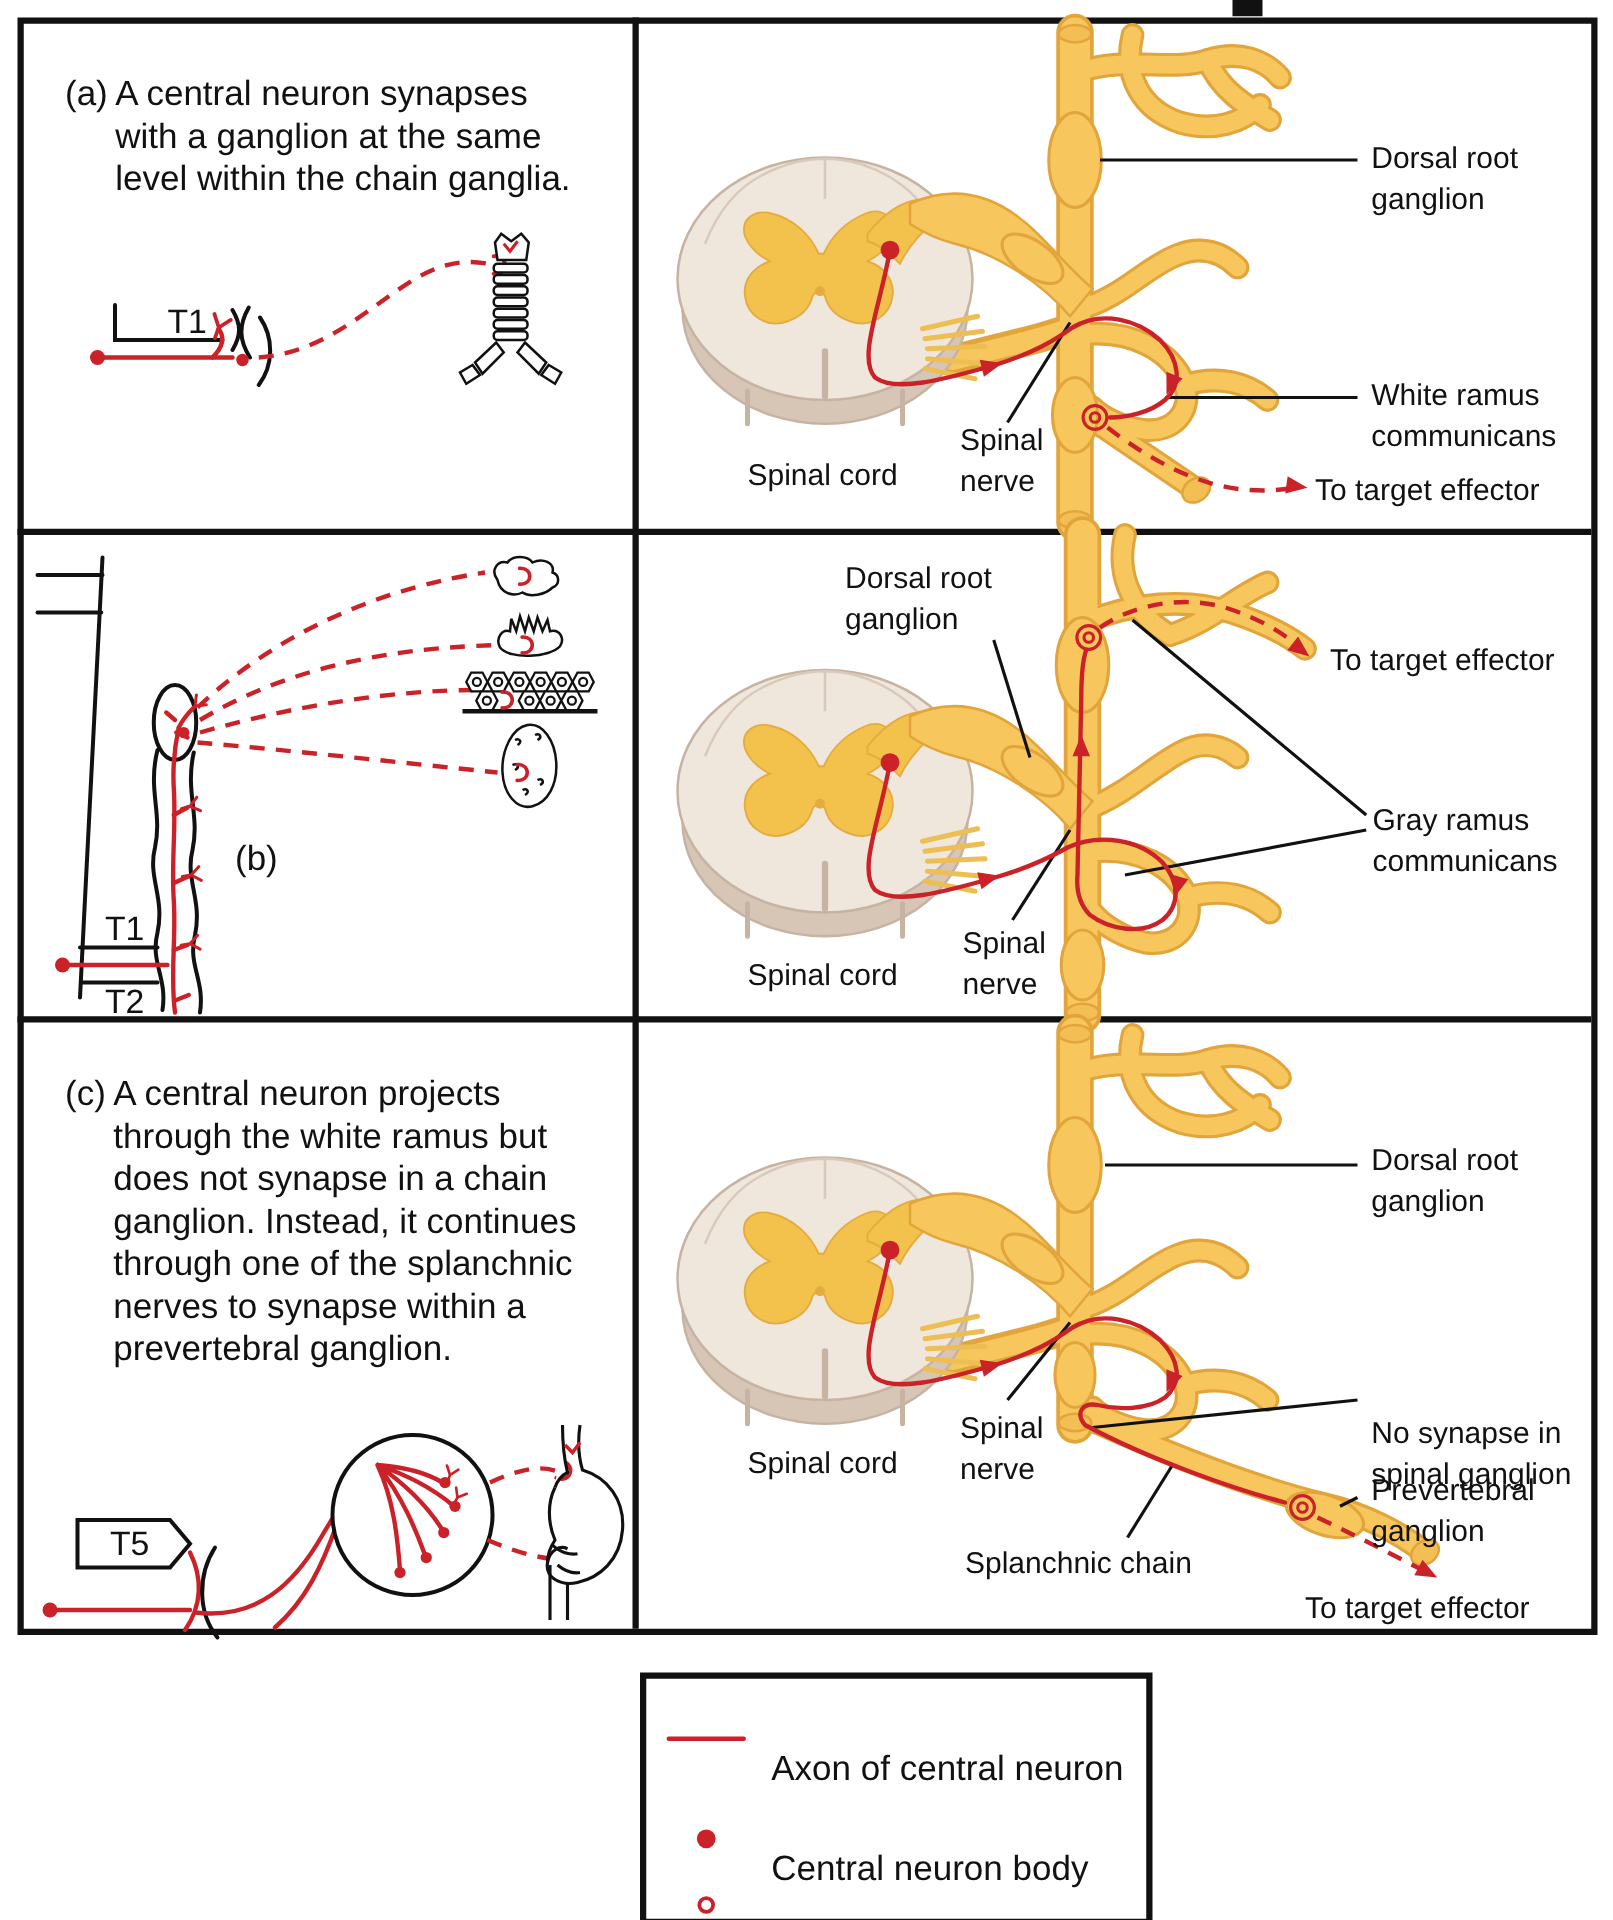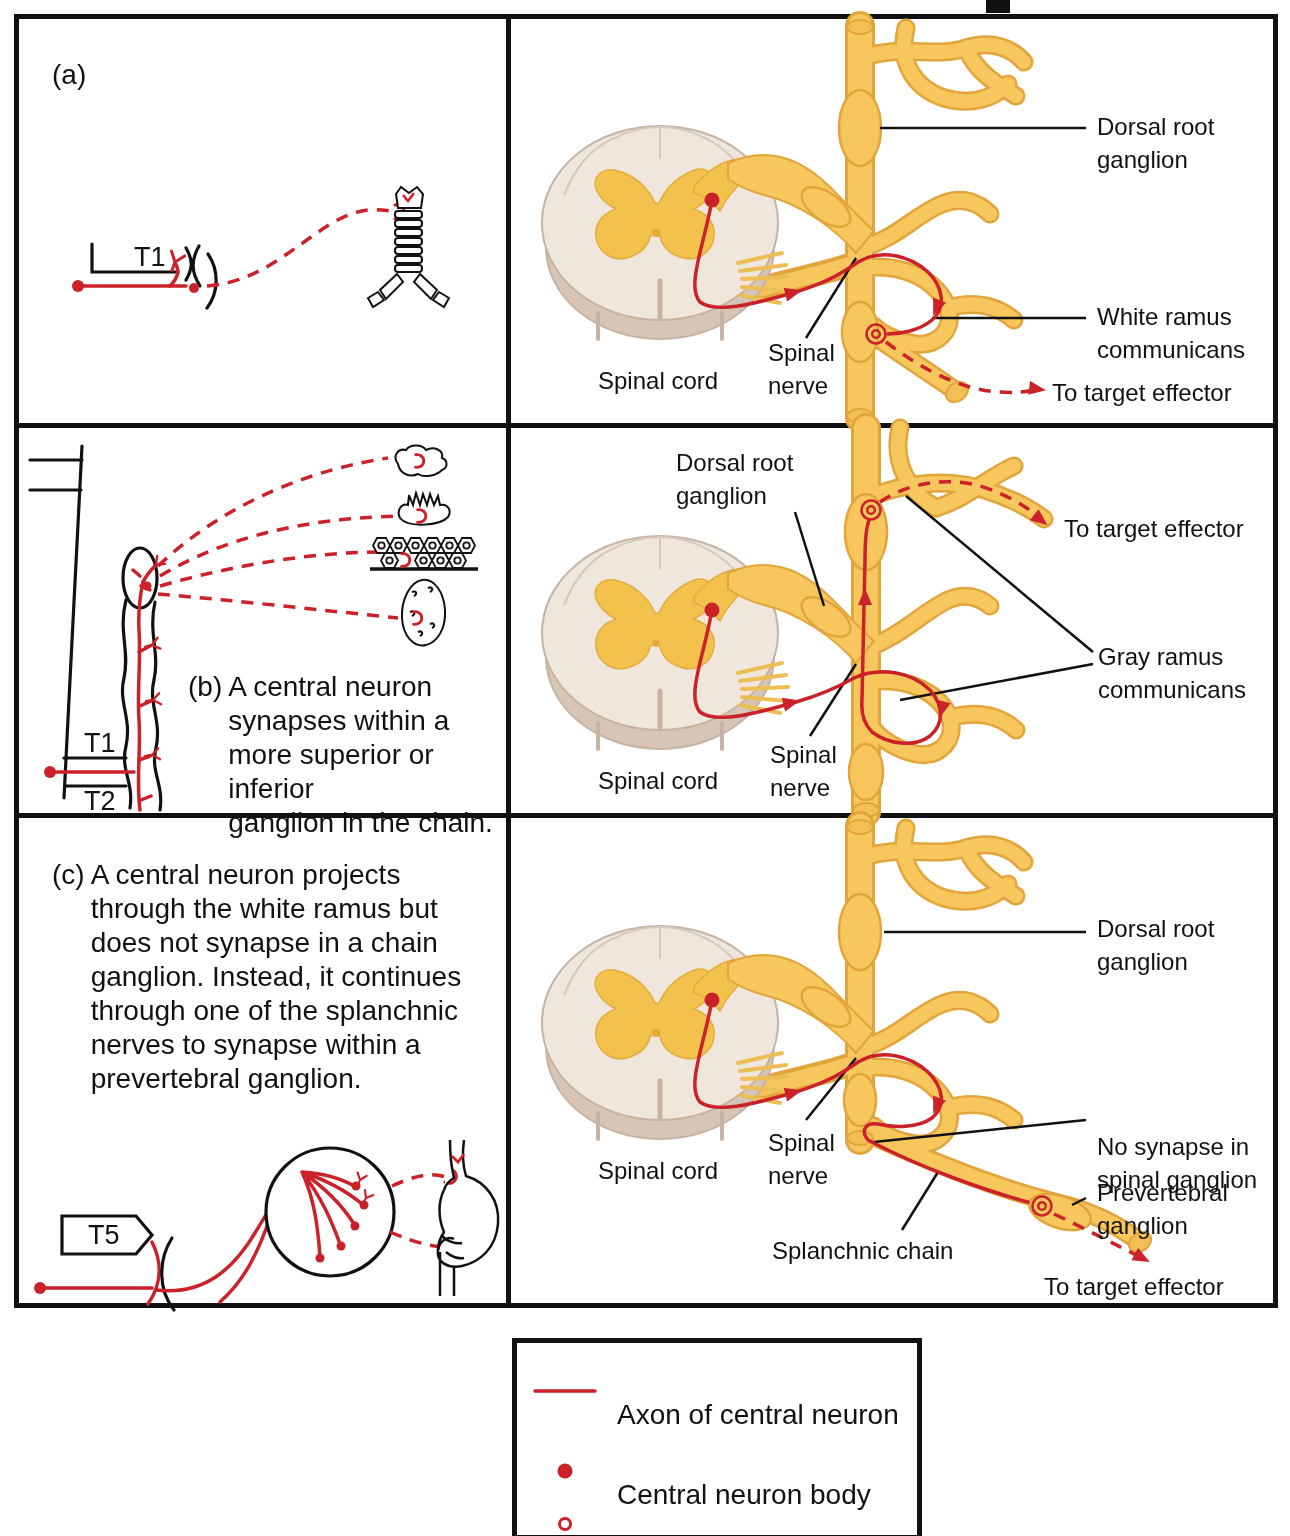--- a/index.html
+++ b/index.html
@@ -331,37 +331,36 @@
         <path class="thin" style="stroke-width:2.5px;fill:#fff" d="M12,0 C12,14 13,26 16,38 C12,40 8,44 6,50 M26,0 C24,14 25,26 28,36 C48,42 62,60 60,84 C58,108 42,122 24,126 C10,129 -2,122 0,110 C2,100 10,96 16,99"></path>
         <path class="thin" style="stroke-width:2.5px;fill:none" d="M6,50 C0,62 0,78 6,92 C2,98 0,104 0,110 M4,96 C10,102 18,104 24,103 M8,112 C14,117 20,119 26,118"></path>
         <path class="thin" style="stroke-width:2.5px;fill:none" d="M2,112 V156 M16,126 V156"></path>
         <path style="stroke:var(--red);stroke-width:2.8px;fill:none" d="M14,16 L20,22 L26,14"></path>
       </g>
     </g>
   </svg>
 
   <div class="caption" style="left:52px;top:58px;width:450px">
     <span>(a)</span>
+    <span class="body">A central neuron synapses
+with a ganglion at the same
+level within the chain ganglia.</span>
   </div>
   <div class="tlbl" style="left:134px;top:244px">T1</div>
   <div class="lbl" style="left:1097px;top:110px">Dorsal root
 ganglion</div>
   <div class="lbl" style="left:1097px;top:300px">White ramus
 communicans</div>
   <div class="lbl" style="left:1052px;top:376px">To target effector</div>
   <div class="lbl" style="left:598px;top:364px">Spinal cord</div>
   <div class="lbl" style="left:768px;top:336px">Spinal
 nerve</div>
 
   <div class="caption" style="left:188px;top:670px;width:320px">
     <span>(b)</span>
-    <span class="body">A central neuron
-synapses within a
-more superior or inferior
-ganglion in the chain.</span>
   </div>
   <div class="tlbl" style="left:84px;top:730px">T1</div>
   <div class="tlbl" style="left:84px;top:788px">T2</div>
   <div class="lbl" style="left:676px;top:446px">Dorsal root
 ganglion</div>
   <div class="lbl" style="left:1064px;top:512px">To target effector</div>
   <div class="lbl" style="left:1098px;top:640px">Gray ramus
 communicans</div>
   <div class="lbl" style="left:598px;top:764px">Spinal cord</div>
   <div class="lbl" style="left:770px;top:738px">Spinal

